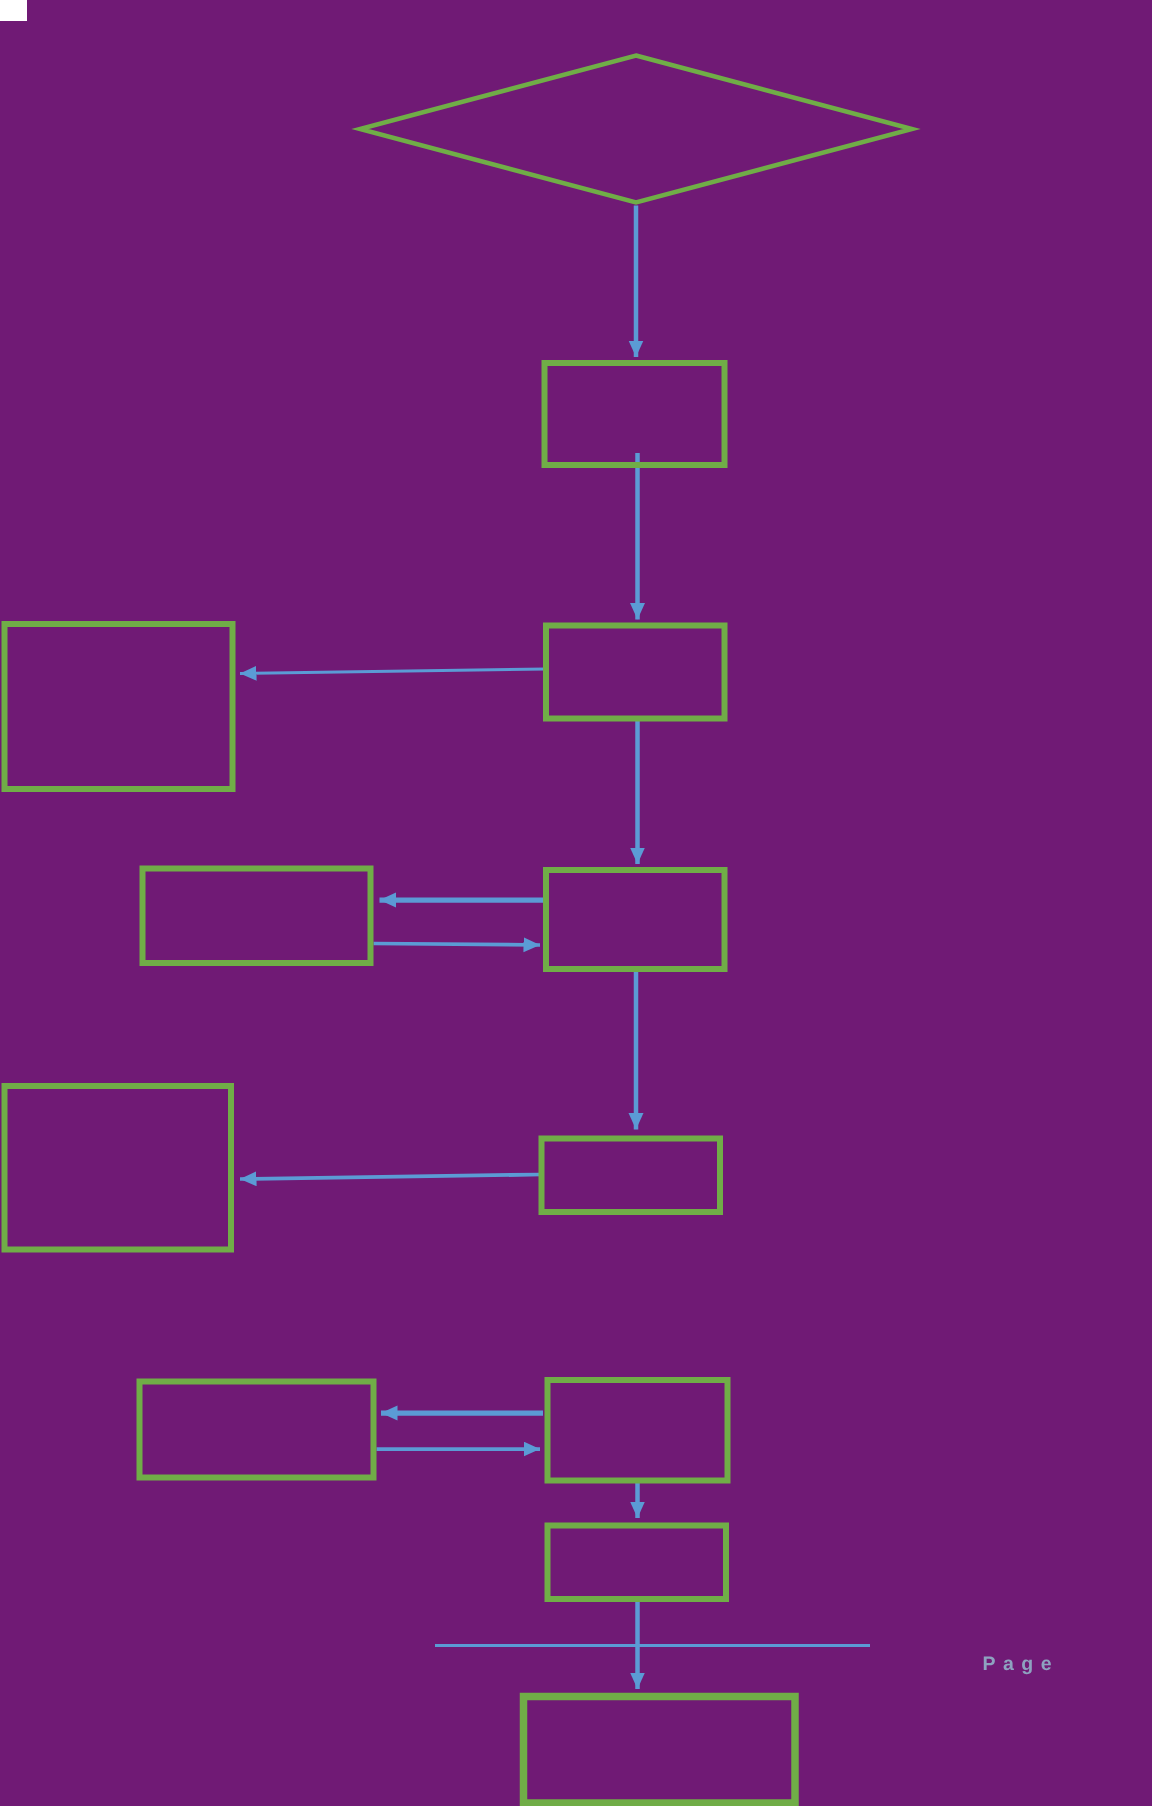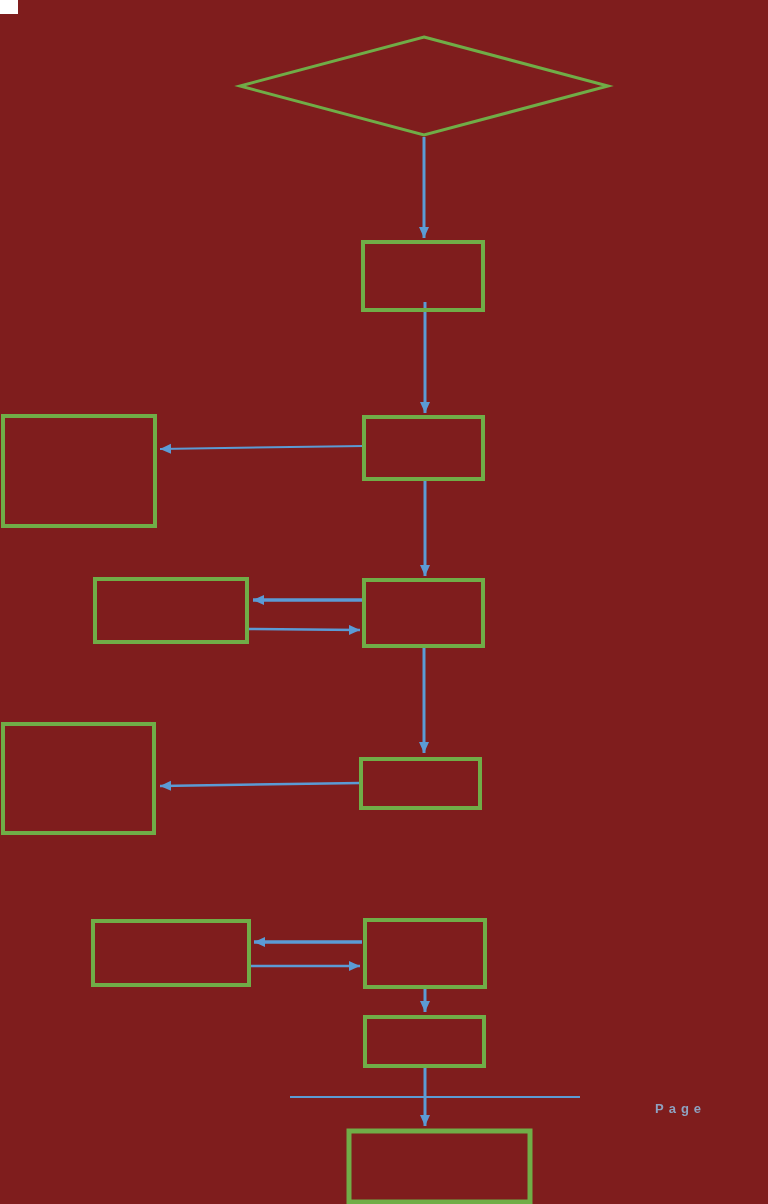--- a/index.html
+++ b/index.html
@@ -35,21 +35,21 @@
     font-size: 13px;
     font-weight: bold;
     letter-spacing: 5px;
     color: #8EA2C0;
     white-space: nowrap;
   }
 </style>
 </head>
 <body>
 
-<div class="stage" style="background: #7f1d1d;">
+<div class="stage" style="background: #701a75;">
   <div class="corner-square" style="background: rgb(255, 255, 255);"></div>
 
   <svg class="flowchart-svg" width="768" height="1204" viewBox="0 0 768 1204" xmlns="http://www.w3.org/2000/svg">
     <defs>
       <marker id="arrowhead" markerUnits="userSpaceOnUse" markerWidth="14" markerHeight="12" refX="11" refY="5" orient="auto">
         <path d="M0,0 L11,5 L0,10 Z" fill="#5B9BD5"></path>
       </marker>
     </defs>
     <g>
         <line x1="424" y1="137" x2="424" y2="238" stroke="#5B9BD5" stroke-width="3" marker-end="url(#arrowhead)"></line>

